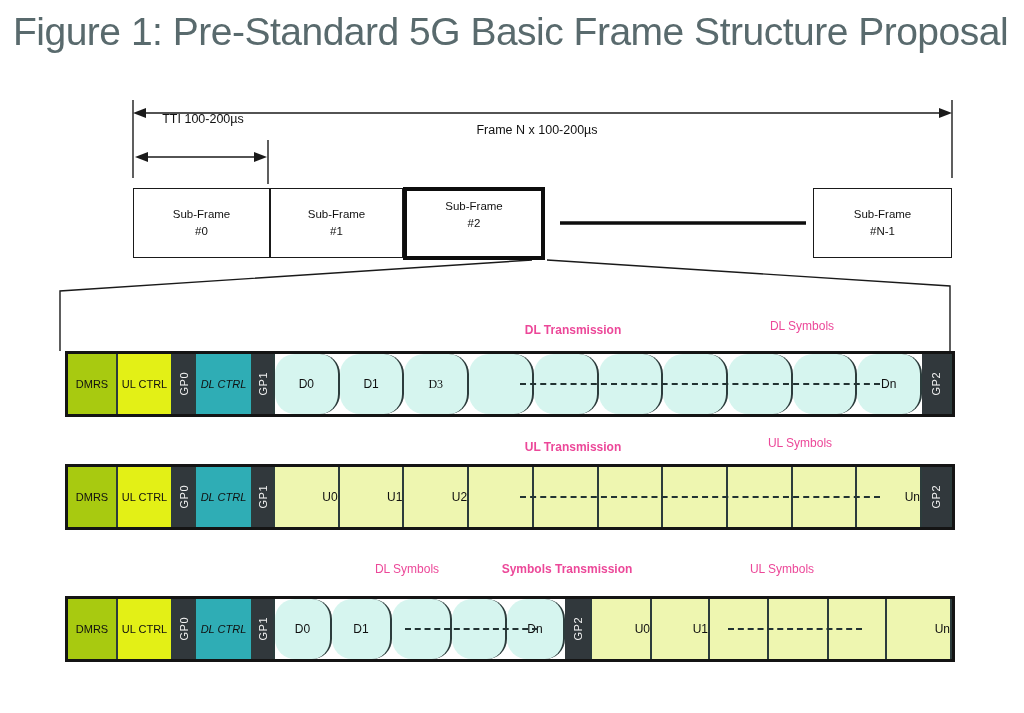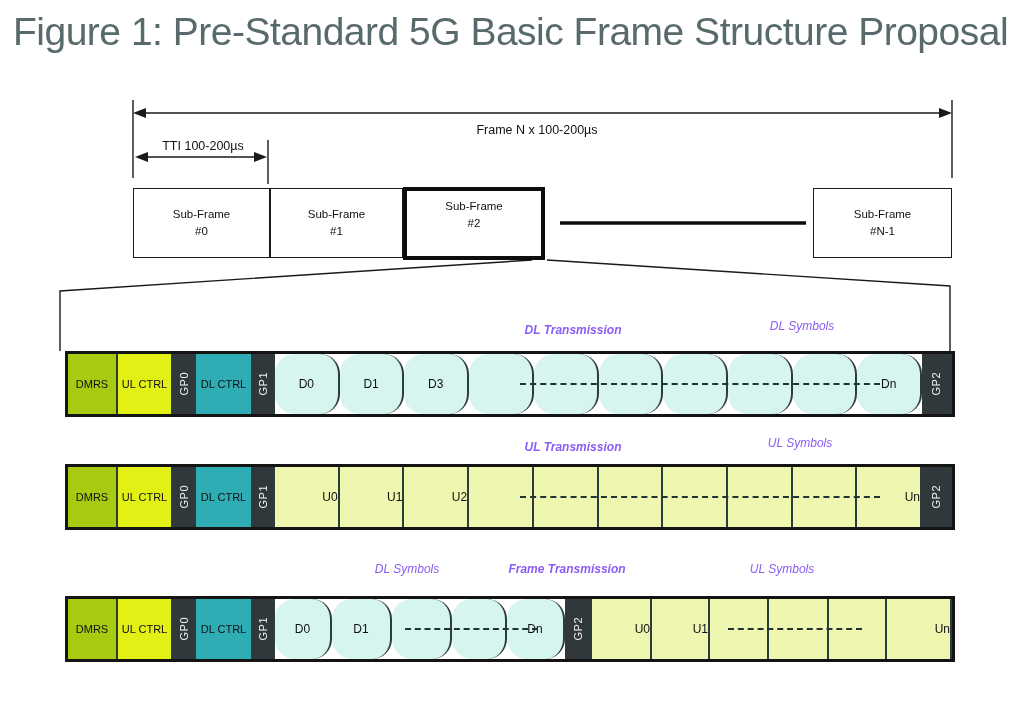--- a/index.html
+++ b/index.html
@@ -33,32 +33,32 @@
     display:flex;flex-direction:row;align-items:stretch;
   }
   .cell{
     box-sizing:border-box;border-right:2px solid #2c3c3c;
     display:flex;align-items:center;justify-content:center;
     font-size:12px;color:#101010;white-space:nowrap;overflow:hidden;
   }
   .cell:last-child{border-right:none;}
   .c-dmrs{background:var(--dmrs,#a8ca10);font-size:11px;}
   .c-ulctrl{background:var(--ul-ctrl,#e3f016);font-size:11px;}
-  .c-dlctrl{background:var(--dl-ctrl,#2fadb5);font-size:11px;}
+  .c-dlctrl{background:var(--dl-ctrl,#2fadb5);font-size:11px;font-style:italic;}
   .c-gp{background:var(--guard,#31383c);}
   .c-gp .vtext{
     writing-mode:vertical-rl;transform:rotate(180deg);
     color:#f2f2f2;font-size:11px;letter-spacing:0.5px;
   }
   .c-d{background:var(--dl-symbol,#d6f5ef);border-radius:20px;}
   .c-u{background:var(--ul-symbol,#eef6b0);justify-content:flex-end;}
 
   .dash{position:absolute;top:50%;margin-top:-1px;height:0;border-top:2px dashed #233;}
 
-  .caption{position:absolute;font-size:12px;color:#8b5cf6;white-space:nowrap;transform:translateX(-50%);font-style:italic;}
+  .caption{position:absolute;font-size:12px;color:#ec4899;white-space:nowrap;transform:translateX(-50%);}
   .caption.bold{font-weight:700;}
 </style>
 </head>
 <body>
 
 <div class="canvas">
 
   <div class="figure-title">Figure 1: Pre-Standard 5G Basic Frame Structure Proposal</div>
 
   <svg class="overlay" width="1024" height="713" viewBox="0 0 1024 713">
@@ -73,21 +73,21 @@
     </g>
     <g fill="#1a1a1a" stroke="none">
       <polygon points="133,113 146,108 146,118"></polygon>
       <polygon points="952,113 939,108 939,118"></polygon>
       <polygon points="135,157 148,152 148,162"></polygon>
       <polygon points="267,157 254,152 254,162"></polygon>
     </g>
     <line x1="560" y1="223" x2="806" y2="223" stroke="#0d0d0d" stroke-width="3.5"></line>
   </svg>
 
-  <div class="tlabel" style="left:148px;top:139px;width:110px;">TTI 100-200µs</div>
+  <div class="tlabel" style="left:148px;top:112px;width:110px;">TTI 100-200µs</div>
   <div class="tlabel" style="left:437px;top:123px;width:200px;">Frame N x 100-200µs</div>
 
   <div class="sf-box" style="left:133px;width:137px;">
     <span>Sub-Frame</span>
     <span>#0</span>
   </div>
   <div class="sf-box" style="left:270px;width:133px;">
     <span>Sub-Frame</span>
     <span>#1</span>
   </div>
@@ -118,21 +118,21 @@
       </div>
     <div class="cell c-gp" style="flex:0 0 22px;">
         <span class="vtext">GP1</span>
       </div>
     <div class="cell c-d" style="flex:1;">
         <span>D0</span>
       </div>
     <div class="cell c-d" style="flex:1;">
         <span>D1</span>
       </div>
-    <div class="cell c-d" style="flex:1;">
+    <div class="cell c-d" style="flex:1;font-family:Liberation Serif, serif;">
         <span>D3</span>
       </div>
     <div class="cell c-d" style="flex:1;">
         <span></span>
       </div>
     <div class="cell c-d" style="flex:1;">
         <span></span>
       </div>
     <div class="cell c-d" style="flex:1;">
         <span></span>
@@ -204,21 +204,21 @@
     <div class="cell c-u" style="flex:1;">
         <span>Un</span>
       </div>
     <div class="cell c-gp" style="flex:0 0 30px;">
         <span class="vtext">GP2</span>
       </div>
     <div class="dash" style="left:452px;width:360px;"></div>
   </div>
 
   <div class="caption" style="left:407px;top:562px;">DL Symbols</div>
-  <div class="caption bold" style="left:567px;top:562px;">Frame Transmission</div>
+  <div class="caption bold" style="left:567px;top:562px;">Symbols Transmission</div>
   <div class="caption" style="left:782px;top:562px;">UL Symbols</div>
 
   <div class="band" style="top:596px;">
     <div class="cell c-dmrs" style="flex:0 0 50px;">
         <span>DMRS</span>
       </div>
     <div class="cell c-ulctrl" style="flex:0 0 55px;">
         <span>UL CTRL</span>
       </div>
     <div class="cell c-gp" style="flex:0 0 23px;">

